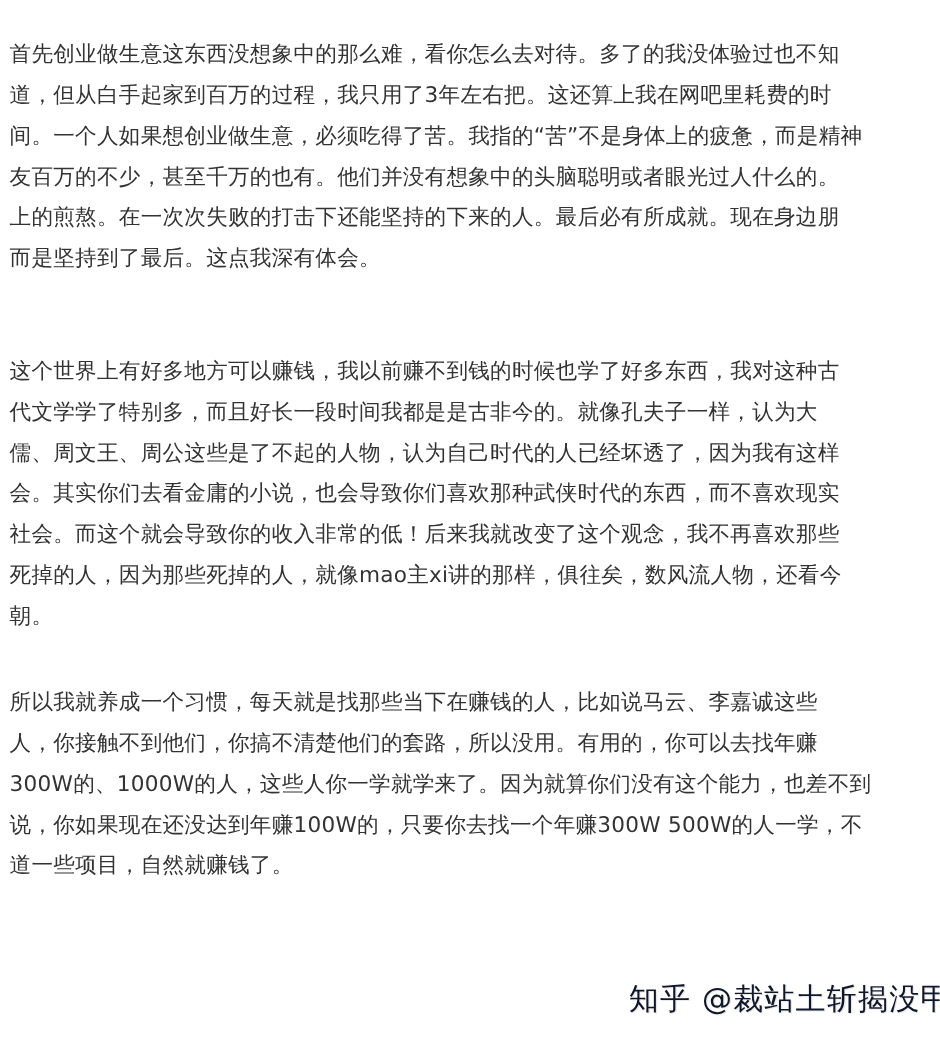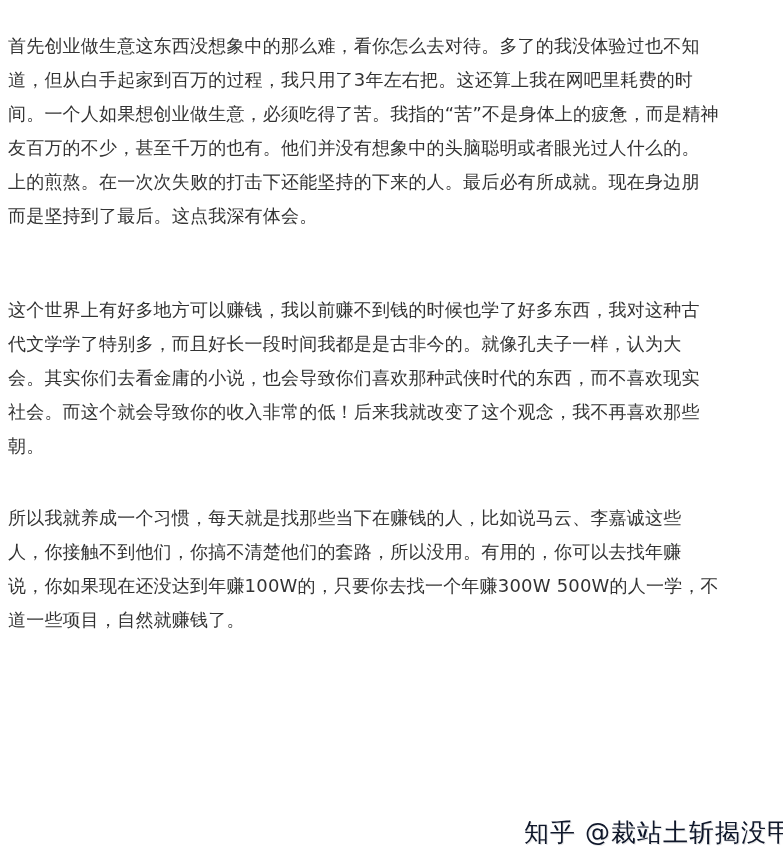--- a/index.html
+++ b/index.html
@@ -54,25 +54,28 @@
     <span class="line">首先创业做生意这东西没想象中的那么难，看你怎么去对待。多了的我没体验过也不知</span>
     <span class="line">道，但从白手起家到百万的过程，我只用了3年左右把。这还算上我在网吧里耗费的时</span>
     <span class="line">间。一个人如果想创业做生意，必须吃得了苦。我指的“苦”不是身体上的疲惫，而是精神</span>
     <span class="line">友百万的不少，甚至千万的也有。他们并没有想象中的头脑聪明或者眼光过人什么的。</span>
     <span class="line">上的煎熬。在一次次失败的打击下还能坚持的下来的人。最后必有所成就。现在身边朋</span>
     <span class="line">而是坚持到了最后。这点我深有体会。</span>
   </p>
   <p class="para para-2">
     <span class="line">这个世界上有好多地方可以赚钱，我以前赚不到钱的时候也学了好多东西，我对这种古</span>
     <span class="line">代文学学了特别多，而且好长一段时间我都是是古非今的。就像孔夫子一样，认为大</span>
+    <span class="line">儒、周文王、周公这些是了不起的人物，认为自己时代的人已经坏透了，因为我有这样</span>
     <span class="line">会。其实你们去看金庸的小说，也会导致你们喜欢那种武侠时代的东西，而不喜欢现实</span>
     <span class="line">社会。而这个就会导致你的收入非常的低！后来我就改变了这个观念，我不再喜欢那些</span>
+    <span class="line">死掉的人，因为那些死掉的人，就像mao主xi讲的那样，俱往矣，数风流人物，还看今</span>
     <span class="line">朝。</span>
   </p>
   <p class="para para-3">
     <span class="line">所以我就养成一个习惯，每天就是找那些当下在赚钱的人，比如说马云、李嘉诚这些</span>
     <span class="line">人，你接触不到他们，你搞不清楚他们的套路，所以没用。有用的，你可以去找年赚</span>
+    <span class="line">300W的、1000W的人，这些人你一学就学来了。因为就算你们没有这个能力，也差不到</span>
     <span class="line">说，你如果现在还没达到年赚100W的，只要你去找一个年赚300W 500W的人一学，不</span>
     <span class="line">道一些项目，自然就赚钱了。</span>
   </p>
 </div>
 
 <div class="watermark">知乎 @裁站土斩揭没甲</div>
 
 </body></html>

